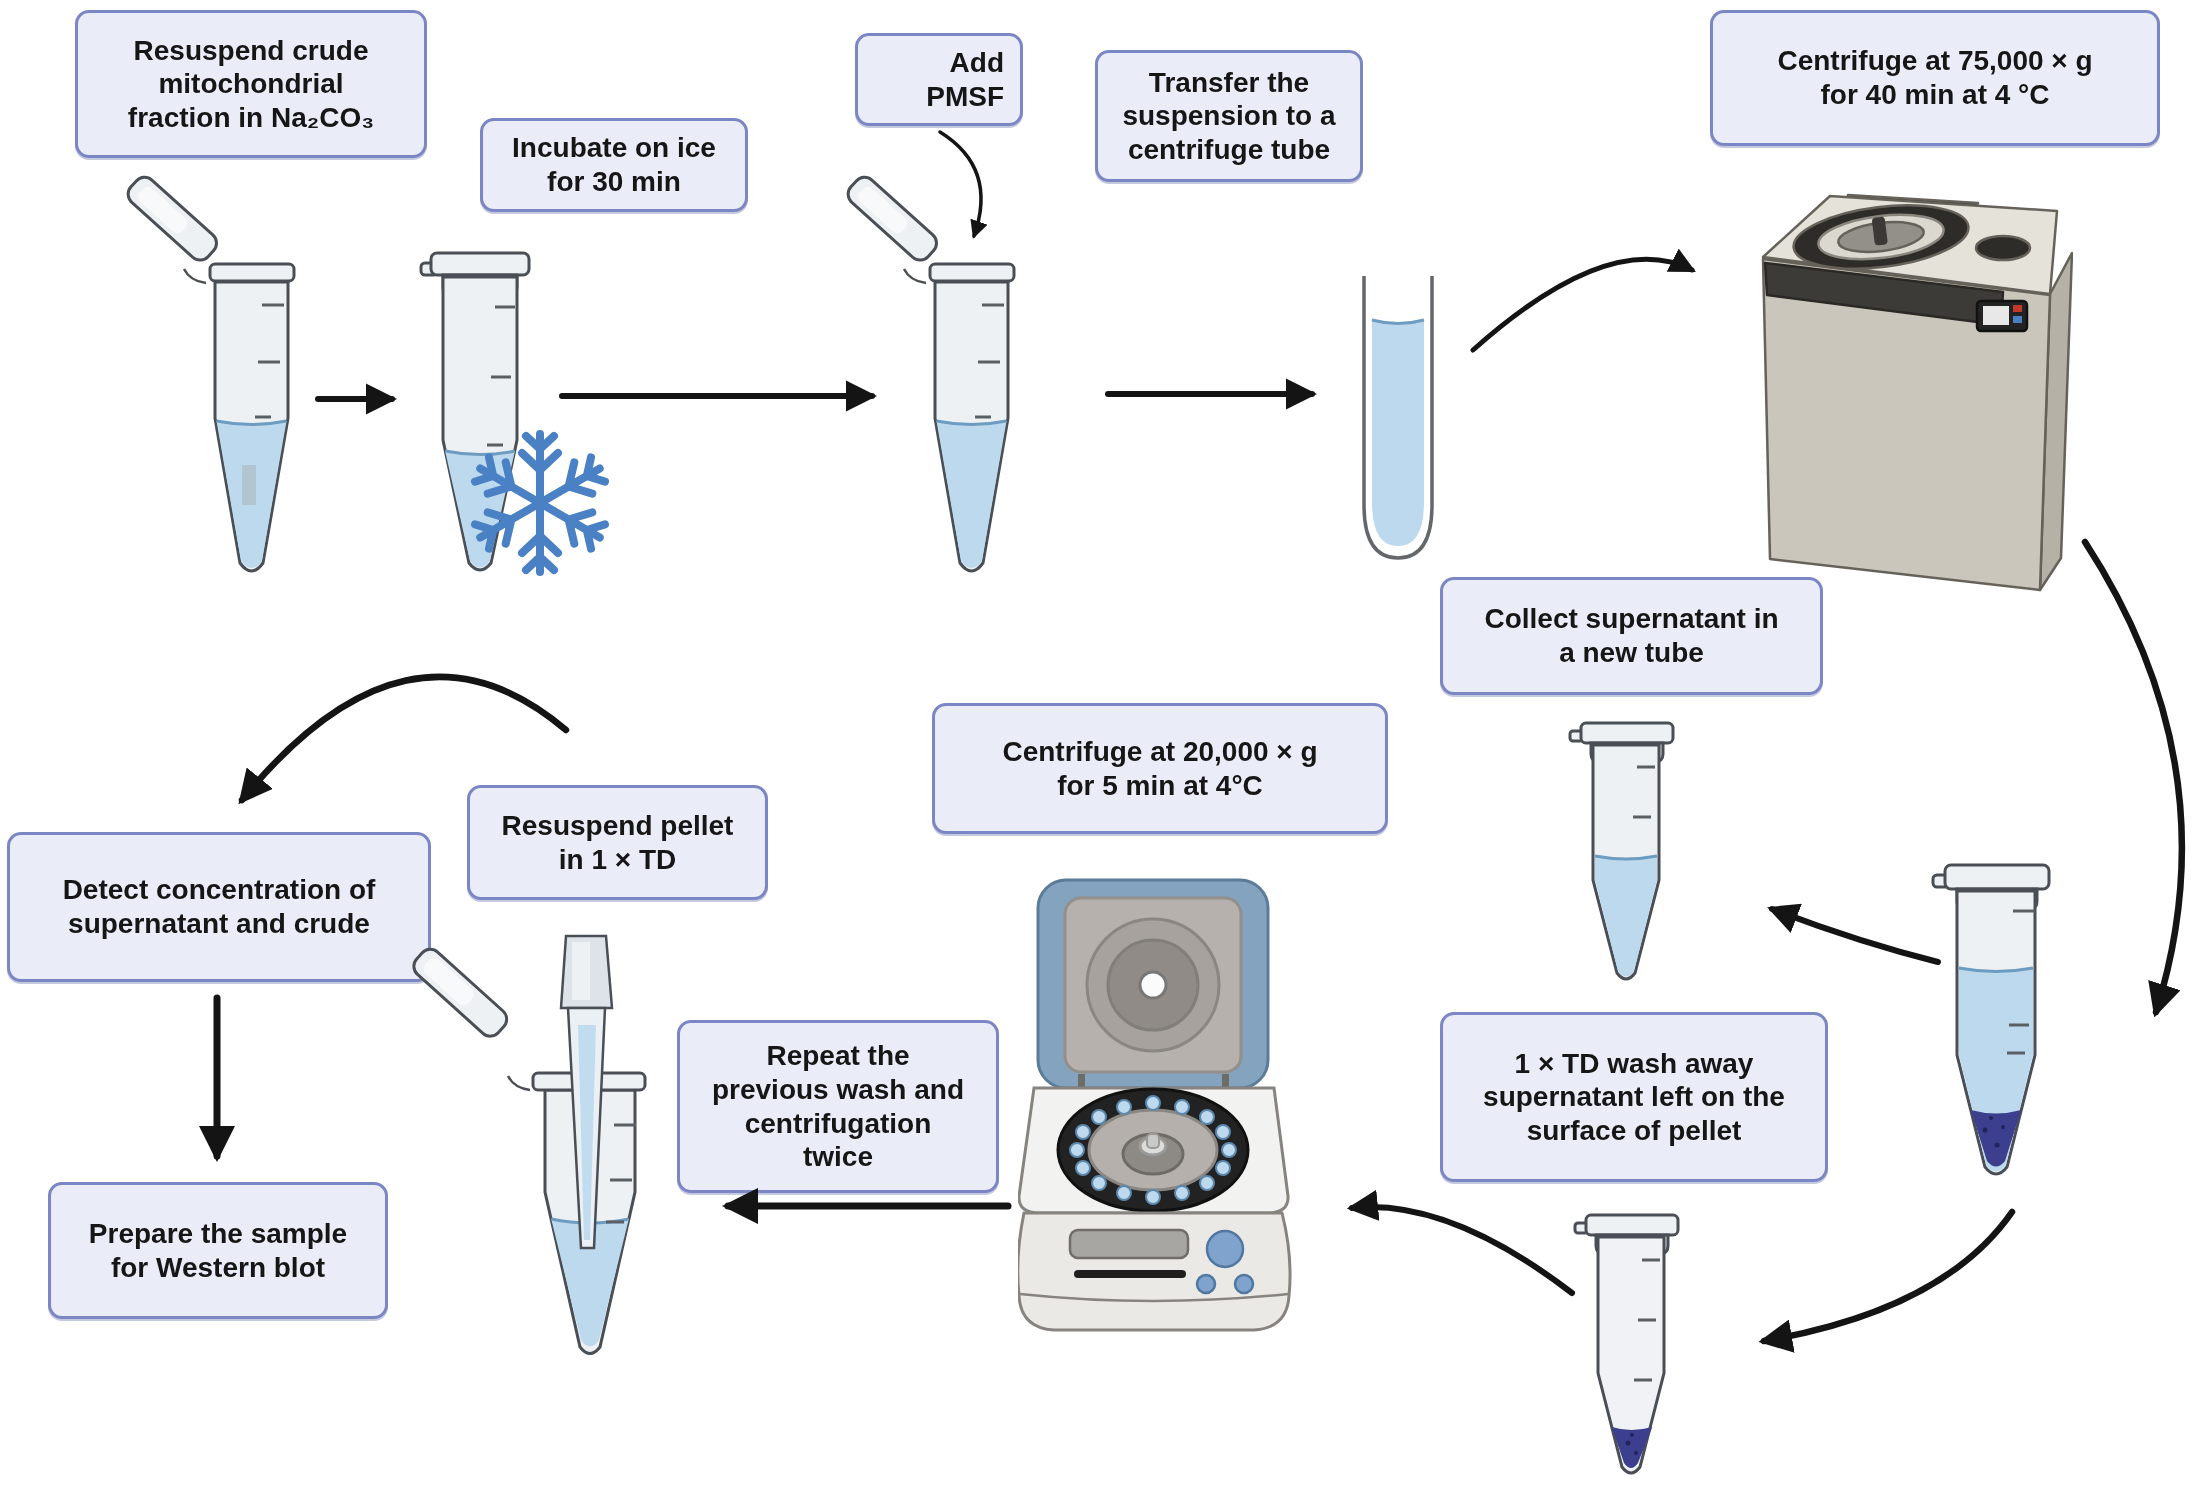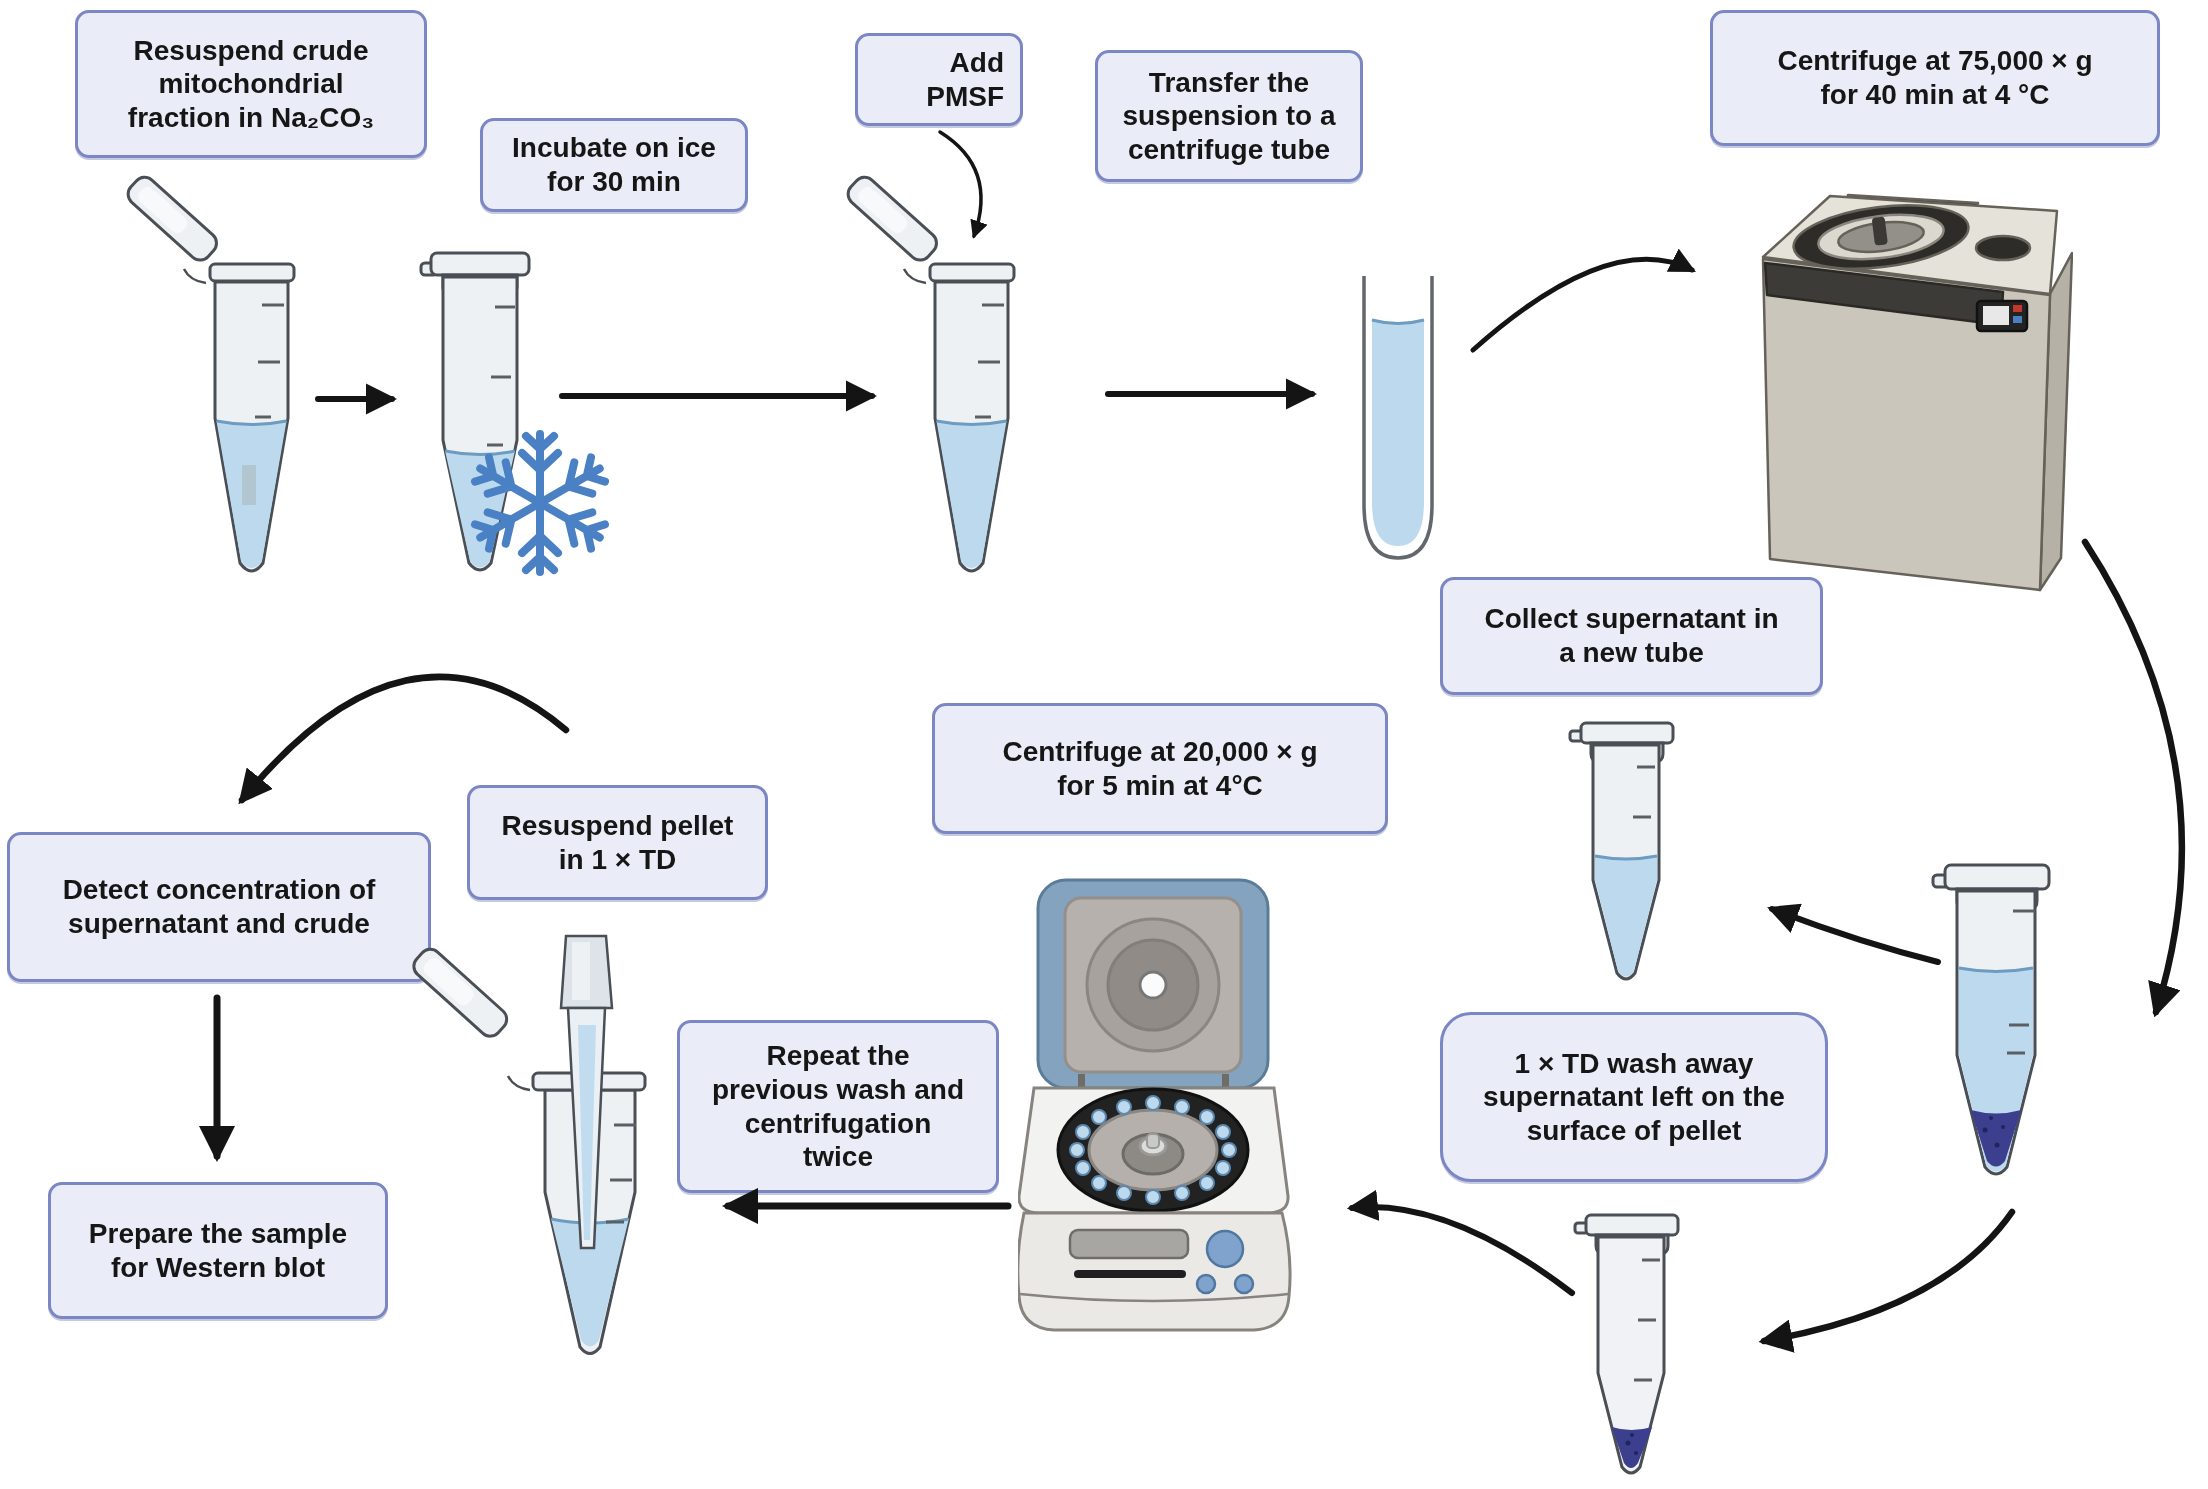--- a/index.html
+++ b/index.html
@@ -74,21 +74,21 @@
 for 40 min at 4 °C</span>
     </div>
   <div class="box" style="left:1440px;top:577px;width:383px;height:118px;">
       <span>Collect supernatant in
 a new tube</span>
     </div>
   <div class="box" style="left:932px;top:703px;width:456px;height:131px;border-radius:14px;">
       <span>Centrifuge at 20,000 × g
 for 5 min at 4°C</span>
     </div>
-  <div class="box" style="left:1440px;top:1012px;width:388px;height:170px;border-radius:31px;">
+  <div class="box" style="left:1440px;top:1012px;width:388px;height:170px;">
       <span>1 × TD wash away
 supernatant left on the
 surface of pellet</span>
     </div>
   <div class="box" style="left:677px;top:1020px;width:322px;height:173px;">
       <span>Repeat the
 previous wash and
 centrifugation
 twice</span>
     </div>

